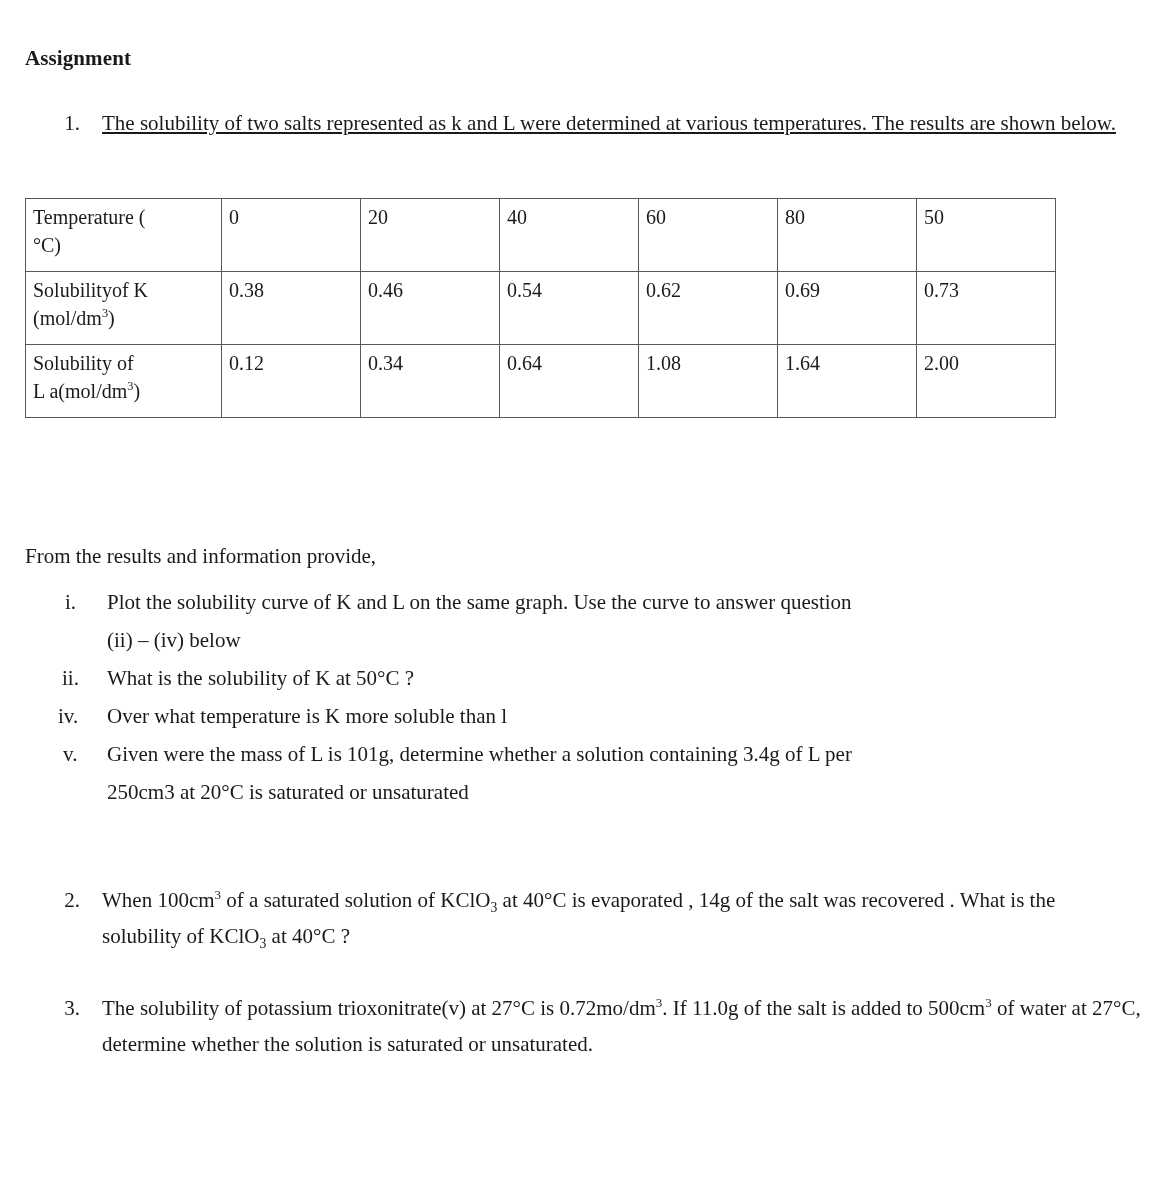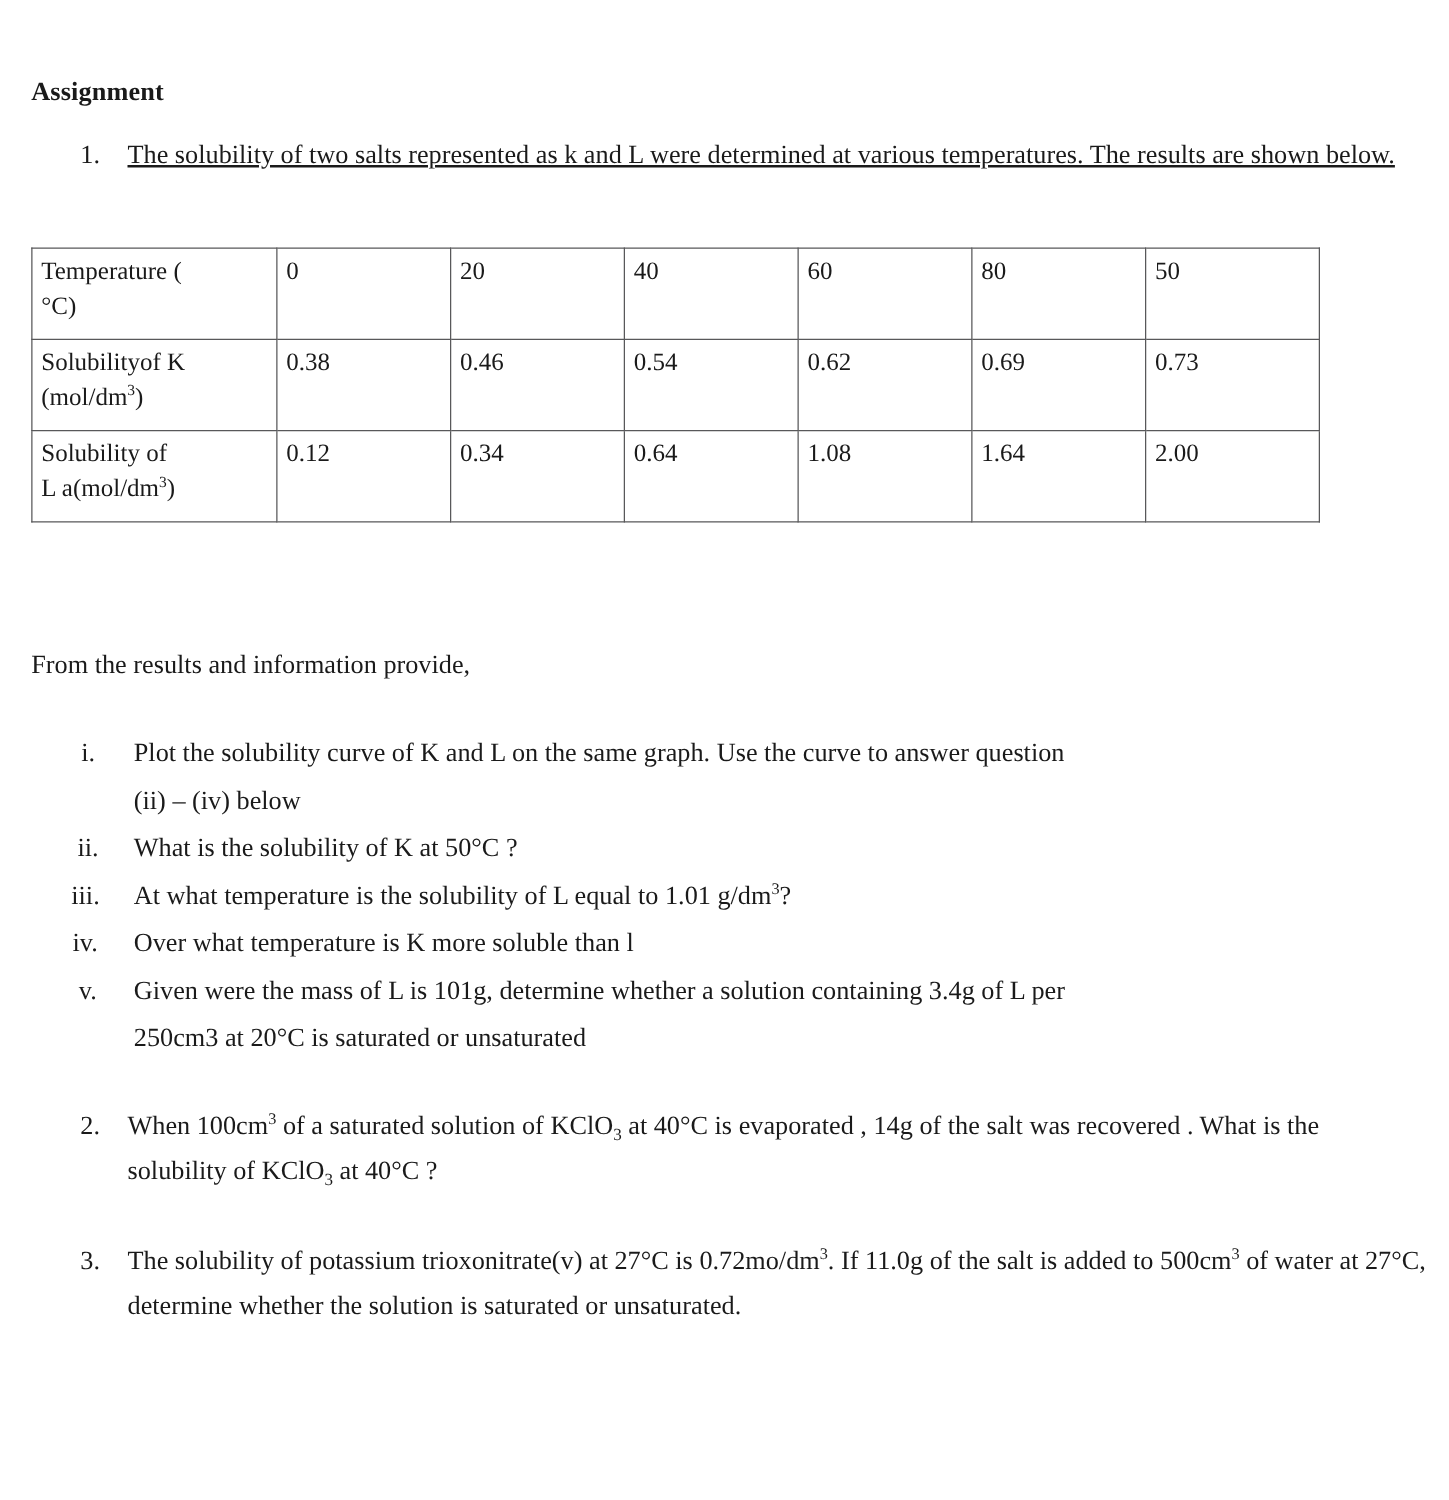--- a/index.html
+++ b/index.html
@@ -20,21 +20,21 @@
     width: 1159px;
     height: 1200px;
     padding: 0;
     box-sizing: border-box;
   }
 
   
   .doc-title {
     position: absolute;
     left: 25px;
-    top: 61px;
+    top: 46px;
     font-size: 21px;
     font-weight: bold;
     letter-spacing: 0.1px;
   }
 
   
   .num-item {
     position: absolute;
     display: flex;
     align-items: flex-start;
@@ -74,21 +74,21 @@
     height: 62px;
   }
   .data-table td.rowlabel { width: 181px; margin-top: 16px; }
   .data-table td.dcell    { width: 124px; }
   .data-table sup { font-size: 0.62em; vertical-align: super; line-height: 0; }
 
   
   .lead-line {
     position: absolute;
     left: 25px;
-    top: 516px;
+    top: 541px;
     font-size: 21px;
     line-height: 30px;
   }
 
   
   .roman-list {
     position: absolute;
     left: 55px;
     top: 583px;
     width: 1090px;
@@ -185,24 +185,20 @@
         <span>Plot the solubility curve of K and L on the same graph. Use the curve to answer question</span><br>
         <span>(ii) – (iv) below</span>
       </div>
     </div>
 
     <div class="roman-item">
       <div class="roman-marker rii">ii.</div>
       <div class="roman-body">What is the solubility of K at 50°C ?</div>
     </div>
 
-    <div class="roman-item">
-      <div class="roman-marker riii">iii.</div>
-      <div class="roman-body"><span>At what temperature is the solubility of L equal to 1.01 g/dm</span><sup>3</sup><span>?</span></div>
-    </div>
 
     <div class="roman-item">
       <div class="roman-marker riv">iv.</div>
       <div class="roman-body">Over what temperature is K more soluble than l</div>
     </div>
 
     <div class="roman-item">
       <div class="roman-marker rv">v.</div>
       <div class="roman-body">
         <span>Given were the mass of L is 101g, determine whether a solution containing 3.4g of L per</span><br>

